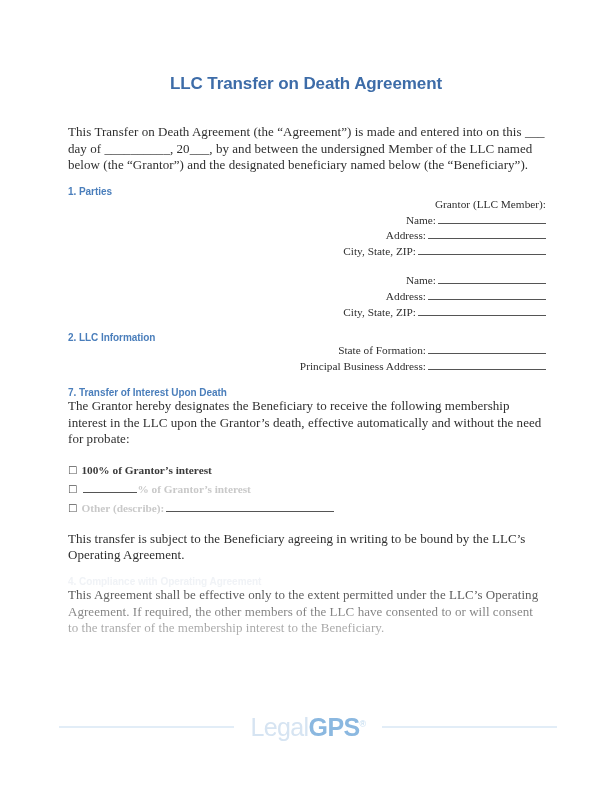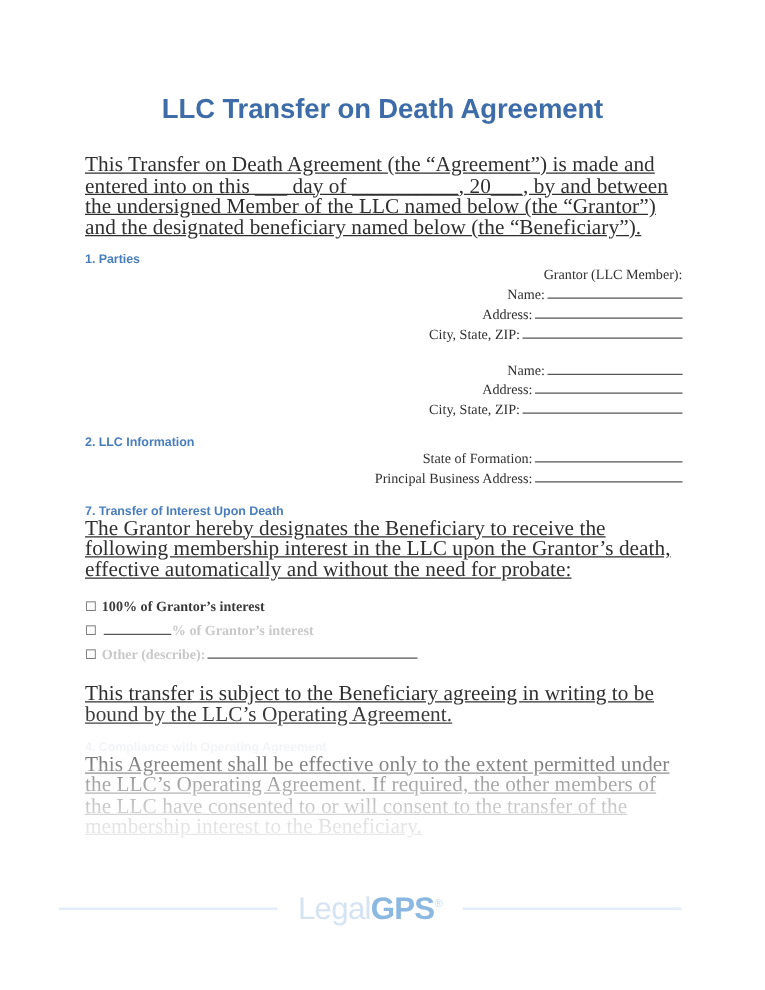--- a/index.html
+++ b/index.html
@@ -26,40 +26,39 @@
 
   
   .doc-title {
     position: absolute;
     top: 74px;
     left: 68px;
     width: 476px;
     text-align: center;
     font-family: "Liberation Sans", "DejaVu Sans", sans-serif;
     font-weight: bold;
-    font-size: 22px;
+    font-size: 17px;
     letter-spacing: -0.1px;
     color: #3d6ca8;
   }
 
   
   .body-wrap {
     position: absolute;
     top: 124px;
     left: 68px;
     width: 478px;
   }
 
   p.para {
     margin: 0;
-    font-size: 17px;
+    font-size: 13px;
     line-height: 16.6px;
     color: #2f2f2f;
     letter-spacing: 0.05px;
-    text-decoration: underline;
   }
 
   .section-heading {
     font-family: "Liberation Sans", "DejaVu Sans", sans-serif;
     font-weight: bold;
     font-size: 10px;
     color: #4a7ebb;
     margin: 0;
     letter-spacing: -0.05px;
   }
@@ -119,21 +118,21 @@
         rgba(255,255,255,0.15) 22%,
         rgba(255,255,255,0.55) 48%,
         rgba(255,255,255,0.85) 72%,
         rgba(255,255,255,1) 100%);
     pointer-events: none;
   }
 
   
   .footer {
     position: absolute;
-    left: 0;
+    left: 12px;
     top: 704px;
     width: 592px;
     height: 46px;
     display: flex;
     align-items: center;
     justify-content: center;
   }
   .footer-rule {
     height: 2px;
     background: #e2edf7;

